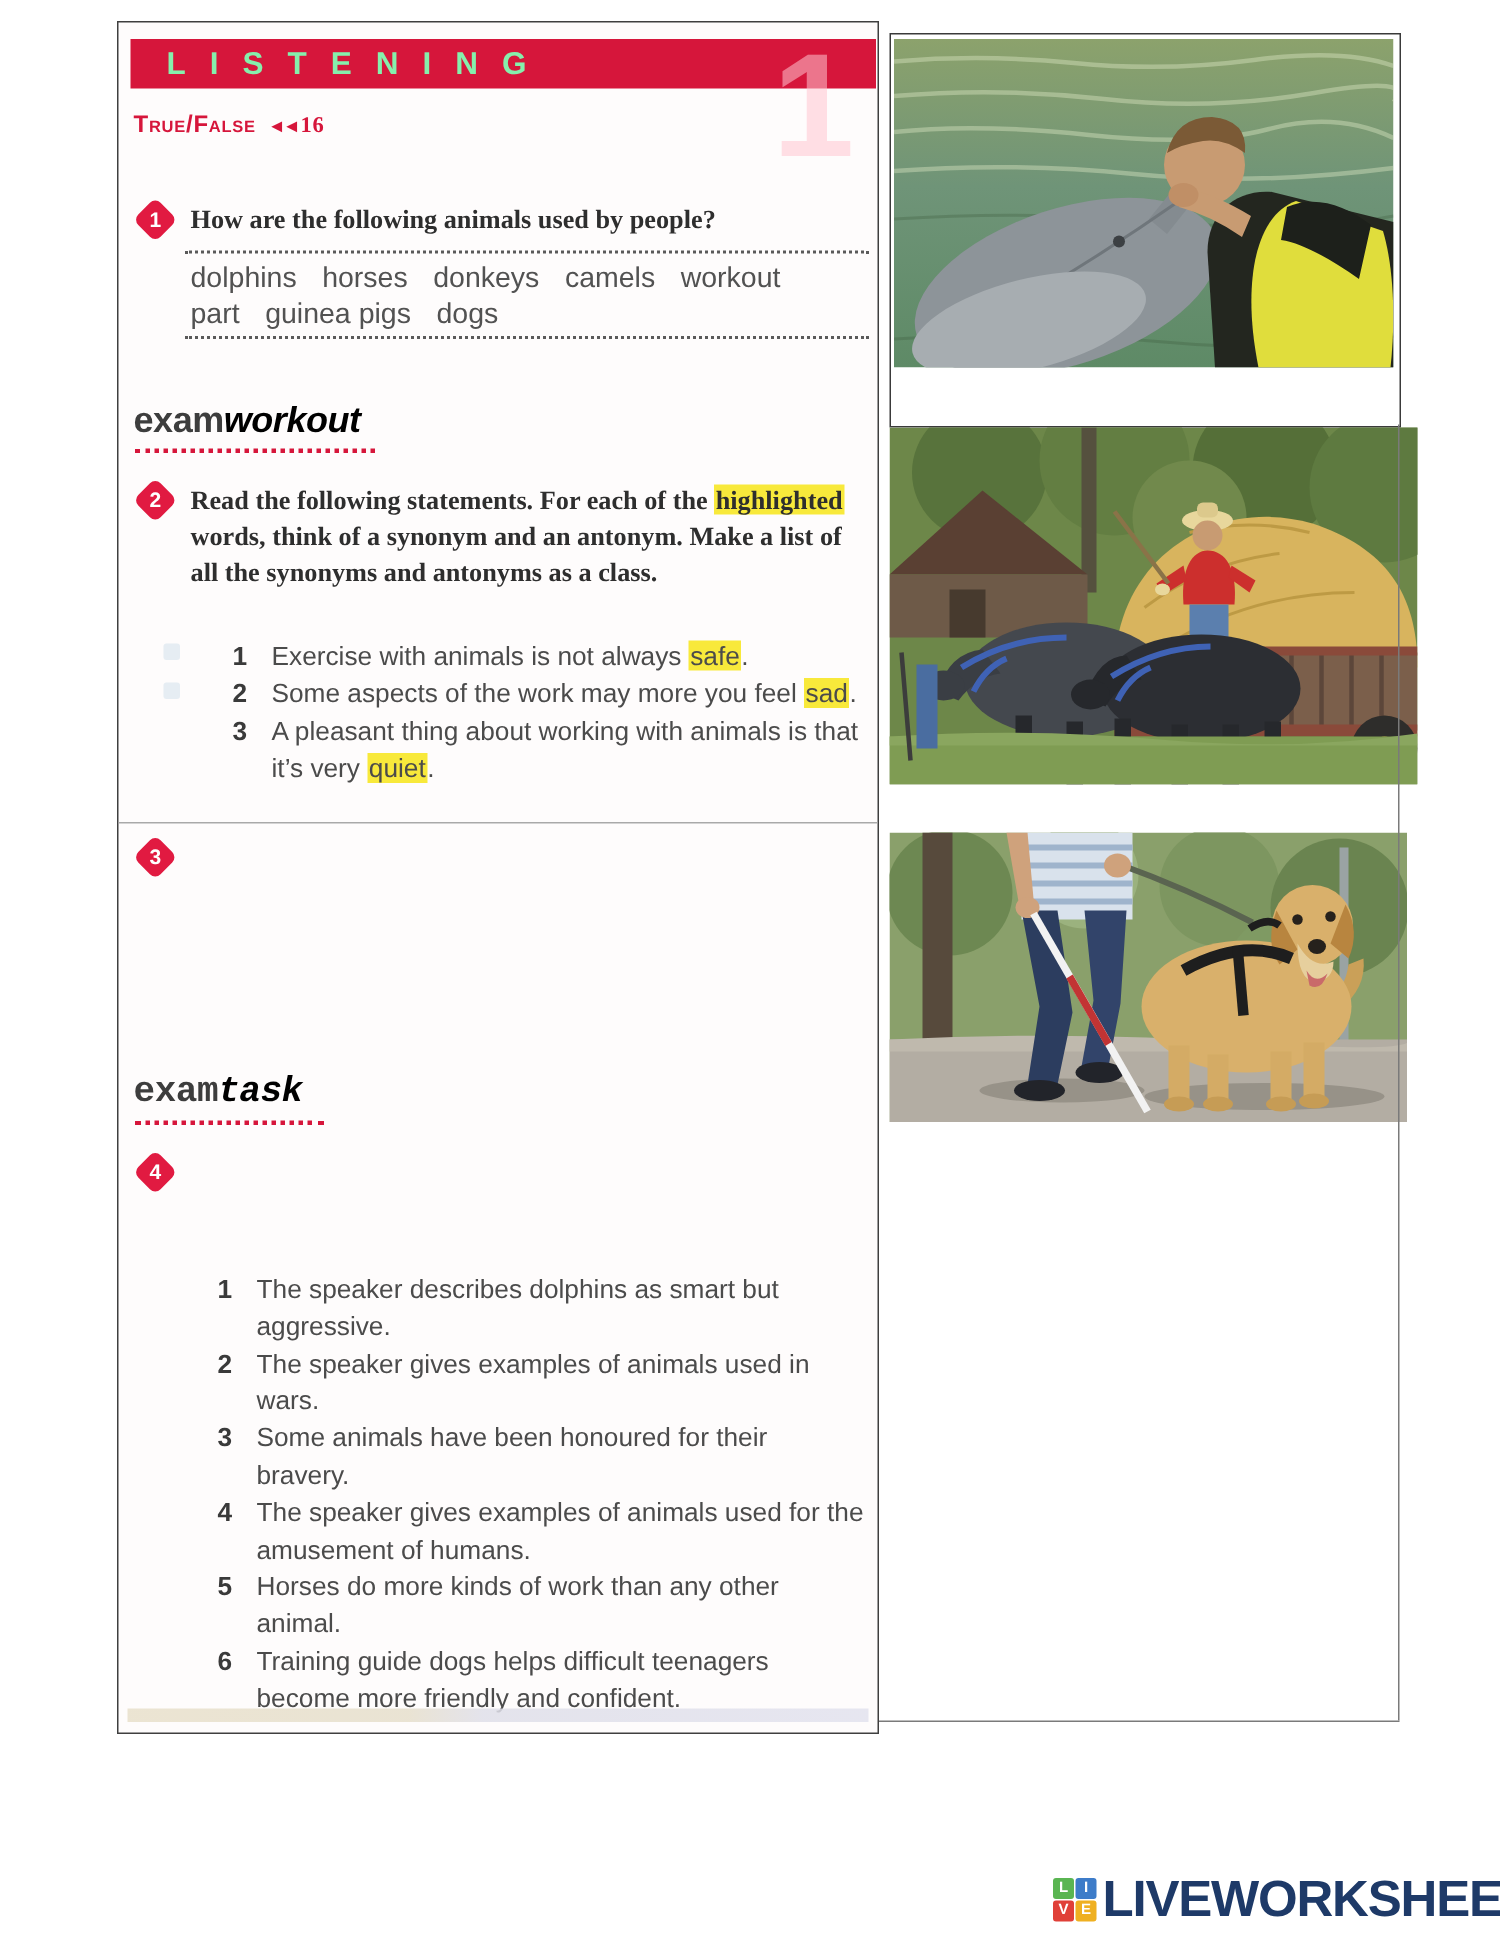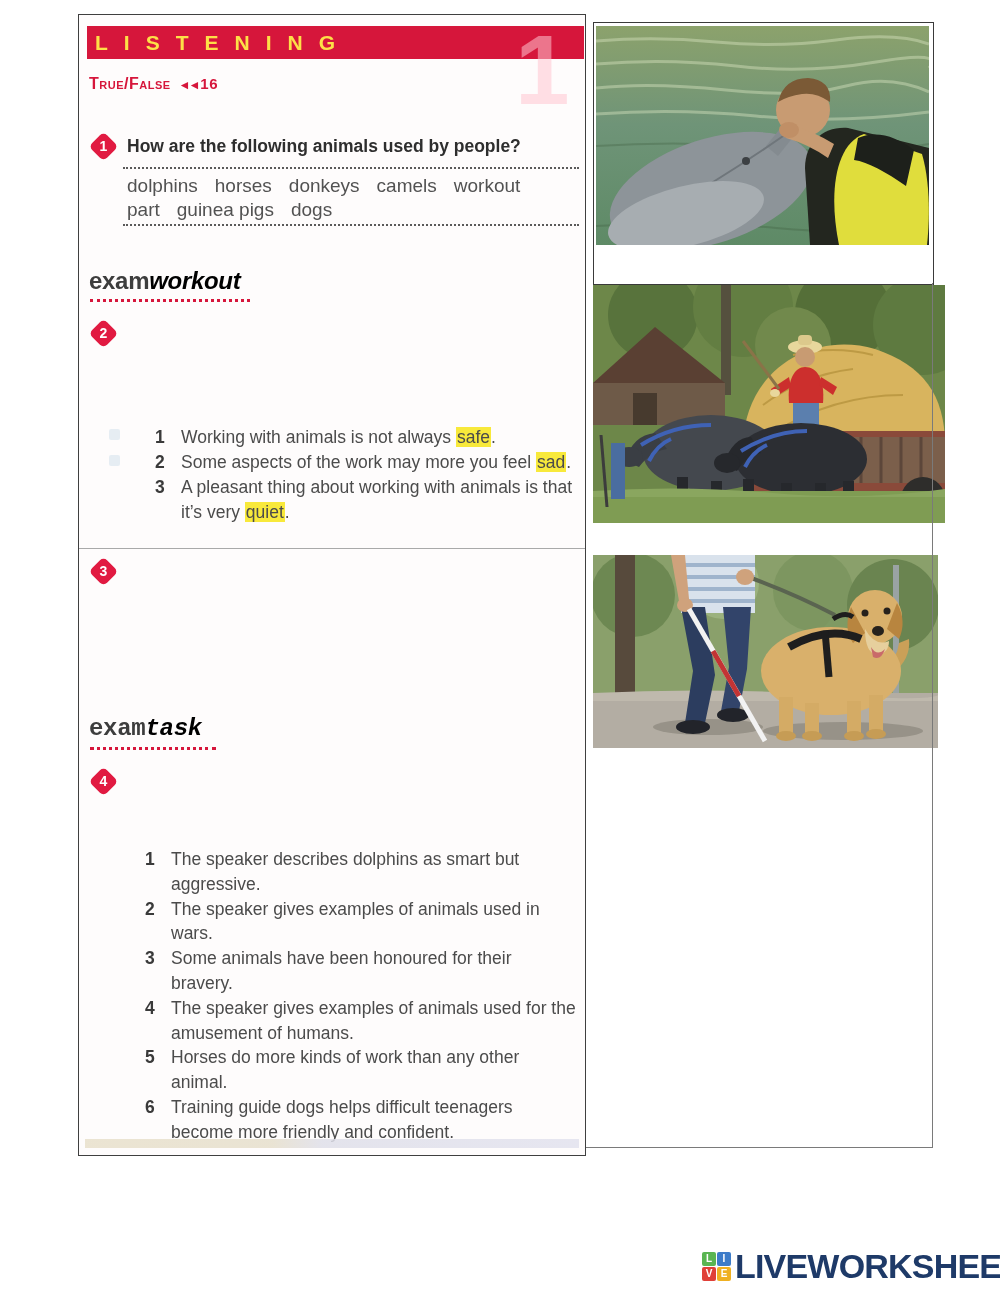--- a/index.html
+++ b/index.html
@@ -12,44 +12,44 @@
   
   #page{
     left:78px;top:14px;width:506px;height:1140px;
     border:1px solid #3f3f3f;background:#fefcfc;position:absolute;
   }
   .banner{
     left:8px;top:11px;width:497px;height:33px;background:#d6163b;
     display:flex;align-items:center;
   }
   .banner-title{
-    color:#fde047;font-weight:bold;font-size:21px;letter-spacing:16px;
-    padding-left:8px;white-space:nowrap;
+    color:#86efac;font-weight:bold;font-size:21px;letter-spacing:16px;
+    padding-left:24px;white-space:nowrap;
   }
   .unit-watermark{
     left:436px;top:6px;font-size:98px;line-height:1;font-weight:bold;
     color:rgba(255,196,208,0.55);z-index:5;pointer-events:none;
   }
   .subtitle{
     left:10px;top:60px;color:#d6163b;font-weight:bold;font-size:16px;
     font-variant:small-caps;letter-spacing:0.5px;
   }
   .rewind{font-variant:normal;font-size:12px;letter-spacing:-2px;margin-left:8px;}
-  .tracknum{font-variant:normal;font-size:15px;margin-left:2px;}
+  .tracknum{font-variant:normal;font-size:15px;margin-left:2px;font-family:Liberation Serif, serif;}
 
   .badge{
     width:21px;height:21px;background:#e11a41;transform:rotate(45deg);
     border-radius:5px;position:absolute;
   }
   .badge span{
     display:block;transform:rotate(-45deg);color:#fff;font-weight:bold;
     font-size:14px;text-align:center;line-height:21px;
   }
 
-  .instr{font-weight:bold;color:#2e2e2e;font-size:17.5px;line-height:24px;}
+  .instr{font-weight:bold;color:#2e2e2e;font-size:17.5px;line-height:24px;font-family:Liberation Serif, serif;}
   .cdred{color:#e0263f;}
   .hl{background:#f8e93b;padding:0 1px;}
 
   .dotted-rule{border-bottom:2px dotted #5a5a5a;height:0;}
   .wordlist{font-size:19px;color:#525252;line-height:24px;}
   .wordlist span{margin-right:17px;}
 
   .examhead{font-size:24px;font-weight:bold;color:#3d3d3d;letter-spacing:-0.3px;}
   .examhead em{color:#000000;font-style:italic;}
   .exam-underline{border-bottom:3px dotted #d6163b;height:0;}
@@ -116,25 +116,28 @@
   <div class="dotted-rule abs" style="left:44px;top:209px;width:456px;"></div>
 
   <div class="examhead abs" style="left:10px;top:252px;">
     <span>exam</span><em>workout</em>
   </div>
   <div class="exam-underline abs" style="left:11px;top:284px;width:160px;"></div>
 
   <div class="badge abs" style="left:14px;top:308px;">
     <span>2</span>
   </div>
+  <div class="instr abs" style="left:48px;top:306px;width:452px;">
+    <span>Read the following statements. For each of the </span><span class="hl">highlighted</span><span> words, think of a synonym and an antonym. Make a list of all the synonyms and antonyms as a class.</span>
+  </div>
   <div class="ghost-box abs" style="left:30px;top:414px;"></div>
   <div class="ghost-box abs" style="left:30px;top:440px;"></div>
   <div class="items abs" style="left:76px;top:410px;width:424px;">
     <div class="item">
-      <span class="num">1</span><span>Working with animals is not always </span><span class="hl">safe</span><span>.</span>
+      <span class="num">1</span><span>Exercise with animals is not always </span><span class="hl">safe</span><span>.</span>
     </div>
     <div class="item">
       <span class="num">2</span><span>Some aspects of the work may more you feel </span><span class="hl">sad</span><span>.</span>
     </div>
     <div class="item">
       <span class="num">3</span><span>A pleasant thing about working with animals is that it’s very </span><span class="hl">quiet</span><span>.</span>
     </div>
   </div>
 
   <div class="section-divider abs"></div>

